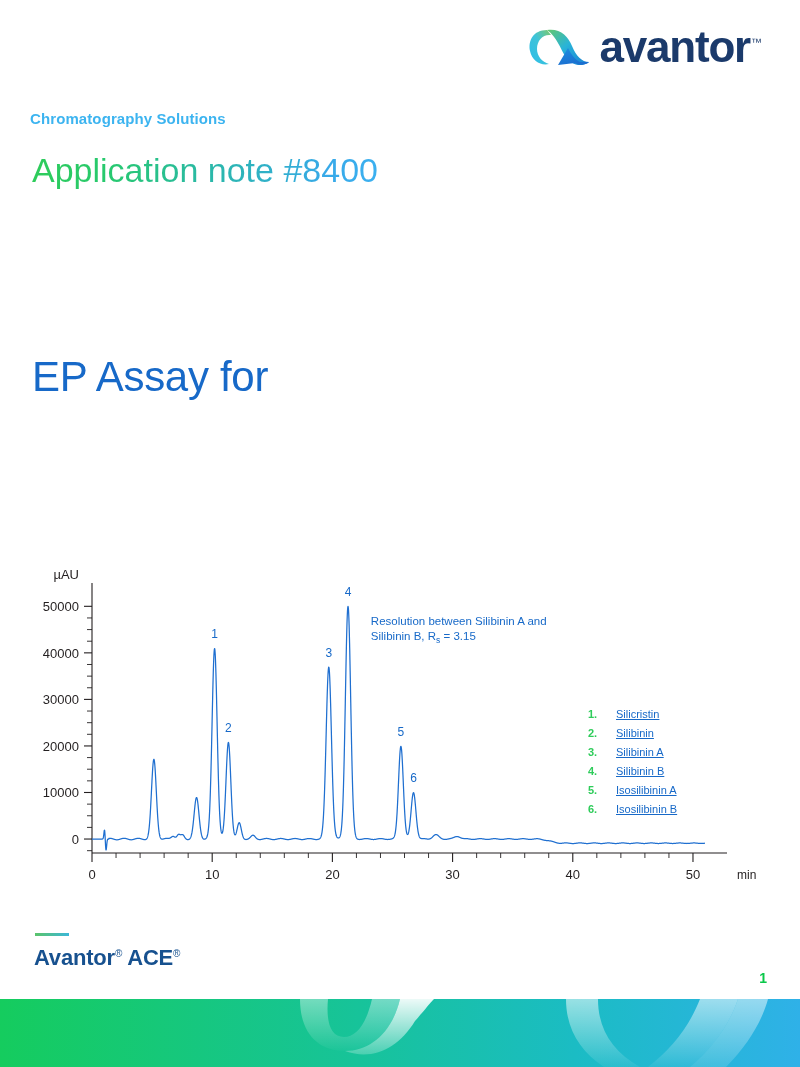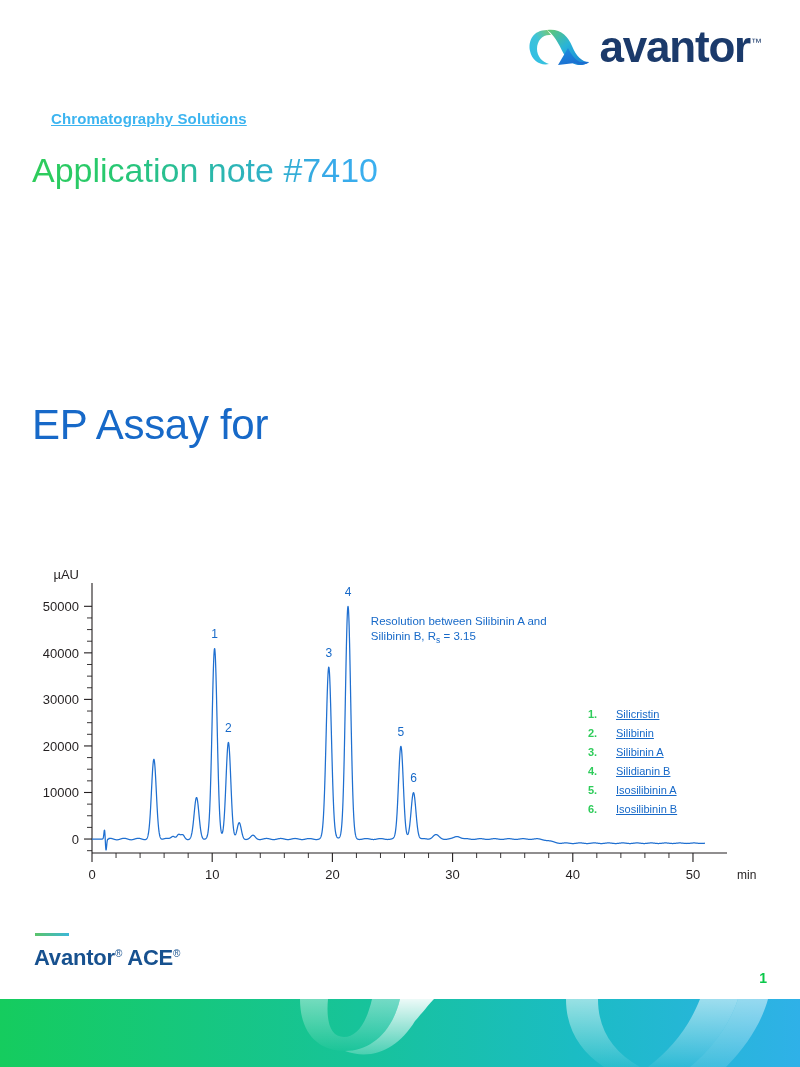--- a/index.html
+++ b/index.html
@@ -22,36 +22,35 @@
     font-size: 44px; font-weight: bold; letter-spacing: -1.2px;
     color: #1b3a6b; line-height: 1; position: relative;
   }
   .logo-tm {
     font-size: 11px; vertical-align: super; font-weight: normal;
     letter-spacing: 0; margin-left: 1px;
   }
 
   
   .eyebrow {
-    position: absolute; left: 51px; top: 110px;
+    position: absolute; left: 30px; top: 110px;
     font-size: 15px; font-weight: bold; color: #3cb4f0;
     letter-spacing: .1px;
-    text-decoration: underline;
   }
   .appnote {
     position: absolute; left: 32px; top: 152px;
     font-size: 34px; font-weight: 300; line-height: 1.1;
     background: linear-gradient(90deg,#2ecc5a 0%, #27c96e 22%, #2bb6b0 55%, #37a9e8 85%, #3bb0f0 100%);
     -webkit-background-clip: text; background-clip: text;
     color: transparent; -webkit-text-fill-color: transparent;
   }
   .doc-title {
     position: absolute; left: 32px; top: 350px;
     font-size: 42px; font-weight: 300; line-height: 1.28;
-    color: #1769c8; letter-spacing: -.3px; margin-top: 48px;
+    color: #1769c8; letter-spacing: -.3px;
   }
 
   
   .figure { position: absolute; left: 0; top: 565px; width: 800px; height: 340px; }
   .chart-svg { display: block; }
 
   .legend {
     position: absolute; left: 588px; top: 705px;
     font-size: 11px; line-height: 19px;
   }
@@ -97,21 +96,21 @@
       </linearGradient>
     </defs>
     <path d="M20 6 C6 6 1 17 3 27 C5 37 14 42 22 40 C15 38 10 32 10 25 C10 16 16 10 24 11 Z" fill="url(#lgA)"></path>
     <path d="M20 6 C33 4 41 12 45 22 C49 32 55 38 62 38 C54 44 44 41 38 32 C33 24 30 13 20 6 Z" fill="url(#lgB)"></path>
     <path d="M62 38 C59 41 53 42 48 39 L31 41 L41 24 C44 30 48 36 53 38 Z" fill="url(#lgC)"></path>
   </svg>
   <div class="logo-text"><span>avantor</span><span class="logo-tm">™</span></div>
 </div>
 
 <div class="eyebrow">Chromatography Solutions</div>
-<div class="appnote">Application note #7410</div>
+<div class="appnote">Application note #8400</div>
 
 <div class="doc-title">
   <div>EP Assay for</div>
 </div>
 
 <div class="figure">
   <svg class="chart-svg" id="chart" width="800" height="340" viewBox="0 0 800 340">
       <line x1="92" y1="288" x2="727" y2="288" stroke="#231f20" stroke-width="1.1"></line>
       <line x1="92" y1="288" x2="92" y2="18" stroke="#231f20" stroke-width="1.1"></line>
       <line x1="92" y1="288" x2="92" y2="297" stroke="#231f20" stroke-width="1.1"></line>
@@ -196,21 +195,21 @@
     <div class="legend-row">
       <span class="legend-num">2.</span>
       <span class="legend-name">Silibinin</span>
     </div>
     <div class="legend-row">
       <span class="legend-num">3.</span>
       <span class="legend-name">Silibinin A</span>
     </div>
     <div class="legend-row">
       <span class="legend-num">4.</span>
-      <span class="legend-name">Silidianin B</span>
+      <span class="legend-name">Silibinin B</span>
     </div>
     <div class="legend-row">
       <span class="legend-num">5.</span>
       <span class="legend-name">Isosilibinin A</span>
     </div>
     <div class="legend-row">
       <span class="legend-num">6.</span>
       <span class="legend-name">Isosilibinin B</span>
     </div>
   </div>

